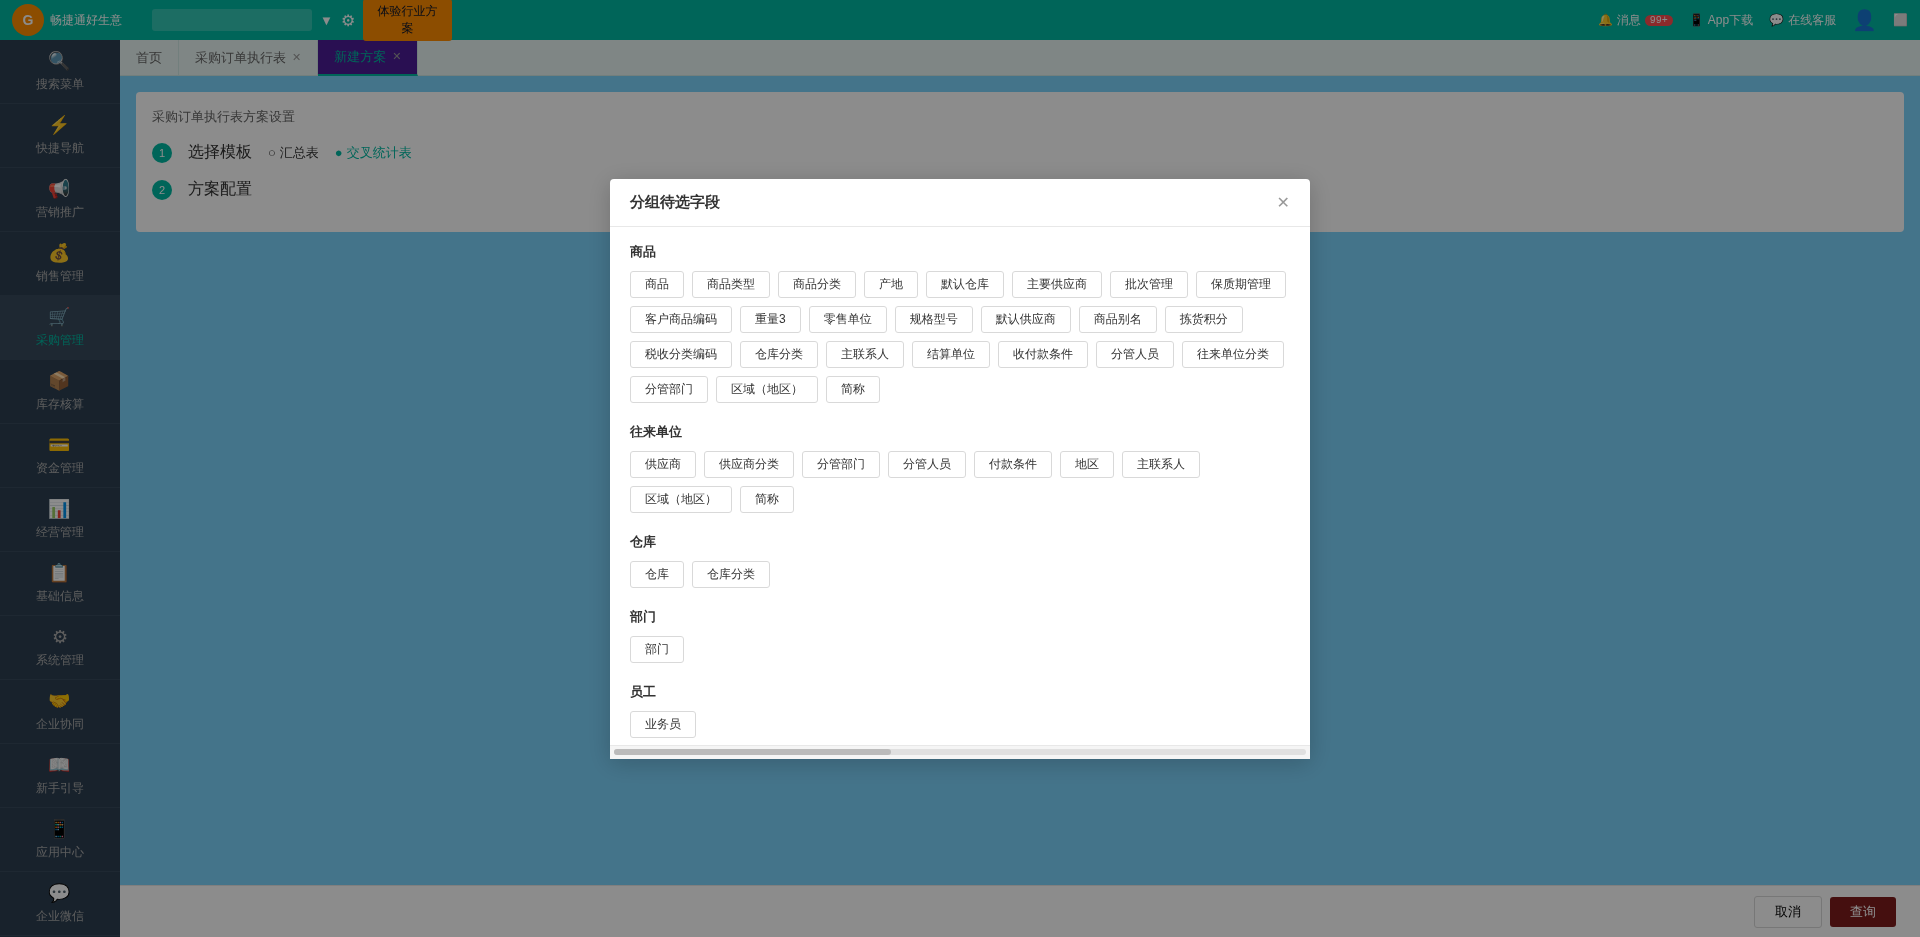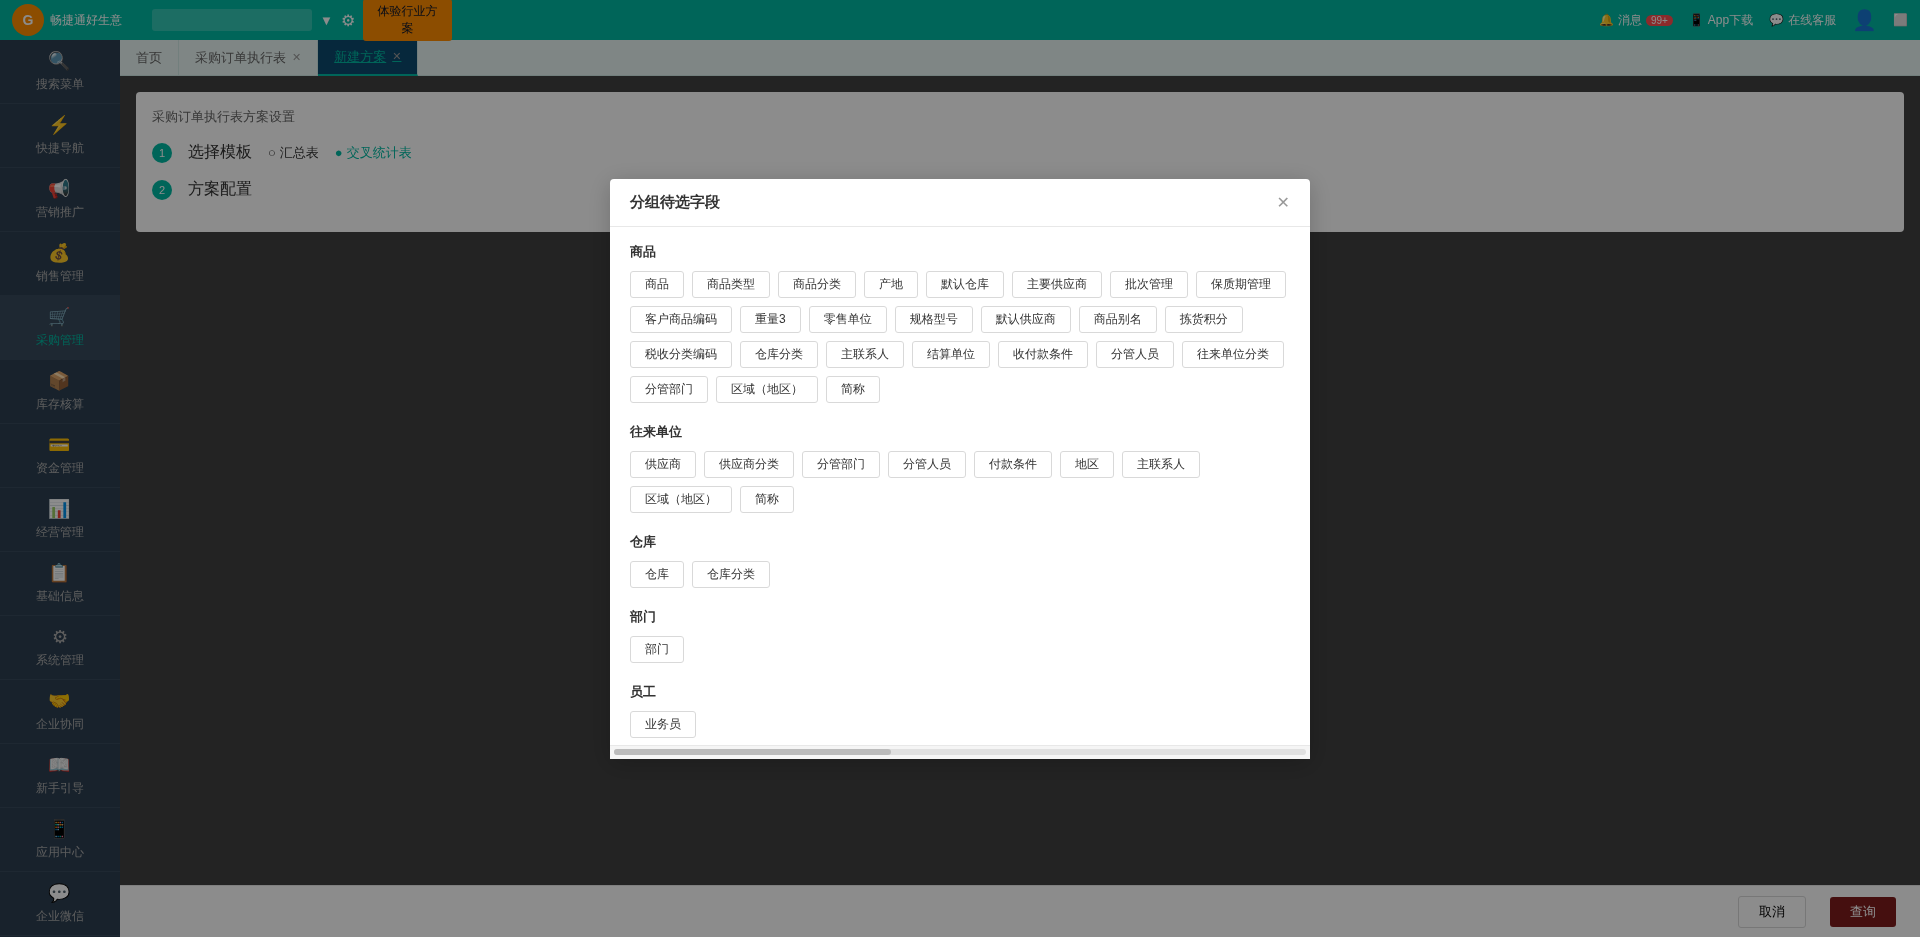--- a/index.html
+++ b/index.html
@@ -72,20 +72,21 @@
       cursor: pointer;
     }
     .badge {
       background: #ff4d4f;
       color: white;
       border-radius: 8px;
       padding: 0 5px;
       font-size: 10px;
       min-width: 16px;
       text-align: center;
+      font-family: Liberation Mono, monospace;
     }
 
     
     .tab-bar {
       height: 36px;
       background: #e8f5f3;
       display: flex;
       align-items: center;
       padding: 0 0;
       position: fixed;
@@ -98,24 +99,23 @@
       display: flex;
       align-items: center;
       padding: 0 16px;
       font-size: 13px;
       cursor: pointer;
       color: #666;
       border-right: 1px solid #d0e8e4;
       white-space: nowrap;
     }
     .tab-item.active {
-      background: #0c4a6e;
+      background: #4c1d95;
       color: #00b9a2;
       border-bottom: 2px solid #00b9a2;
-      text-decoration: underline;
     }
     .tab-close {
       margin-left: 6px;
       color: #999;
       font-size: 11px;
     }
 
     
     .sidebar {
       position: fixed;
@@ -140,21 +140,21 @@
     .sidebar-item.active { background: #374a5c; color: #00b9a2; }
     .sidebar-icon {
       font-size: 18px;
       margin-bottom: 4px;
     }
 
     
     .main-content {
       position: fixed;
       top: 76px; left: 120px; right: 0; bottom: 0;
-      background: #404040;
+      background: #7dd3fc;
       overflow: auto;
       padding: 16px;
     }
 
     
     .modal-backdrop {
       position: fixed;
       top: 0; left: 0; right: 0; bottom: 0;
       background: rgba(0,0,0,0.45);
       z-index: 200;
@@ -257,21 +257,21 @@
     .page-footer {
       position: fixed;
       bottom: 0; left: 120px; right: 0;
       height: 52px;
       background: white;
       border-top: 1px solid #e8e8e8;
       display: flex;
       align-items: center;
       justify-content: flex-end;
       padding: 0 24px;
-      gap: 24px;
+      gap: 8px;
       z-index: 199;
     }
     .btn-cancel {
       border: 1px solid #d9d9d9;
       background: white;
       padding: 6px 20px;
       border-radius: 3px;
       cursor: pointer;
       font-size: 13px;
     }

